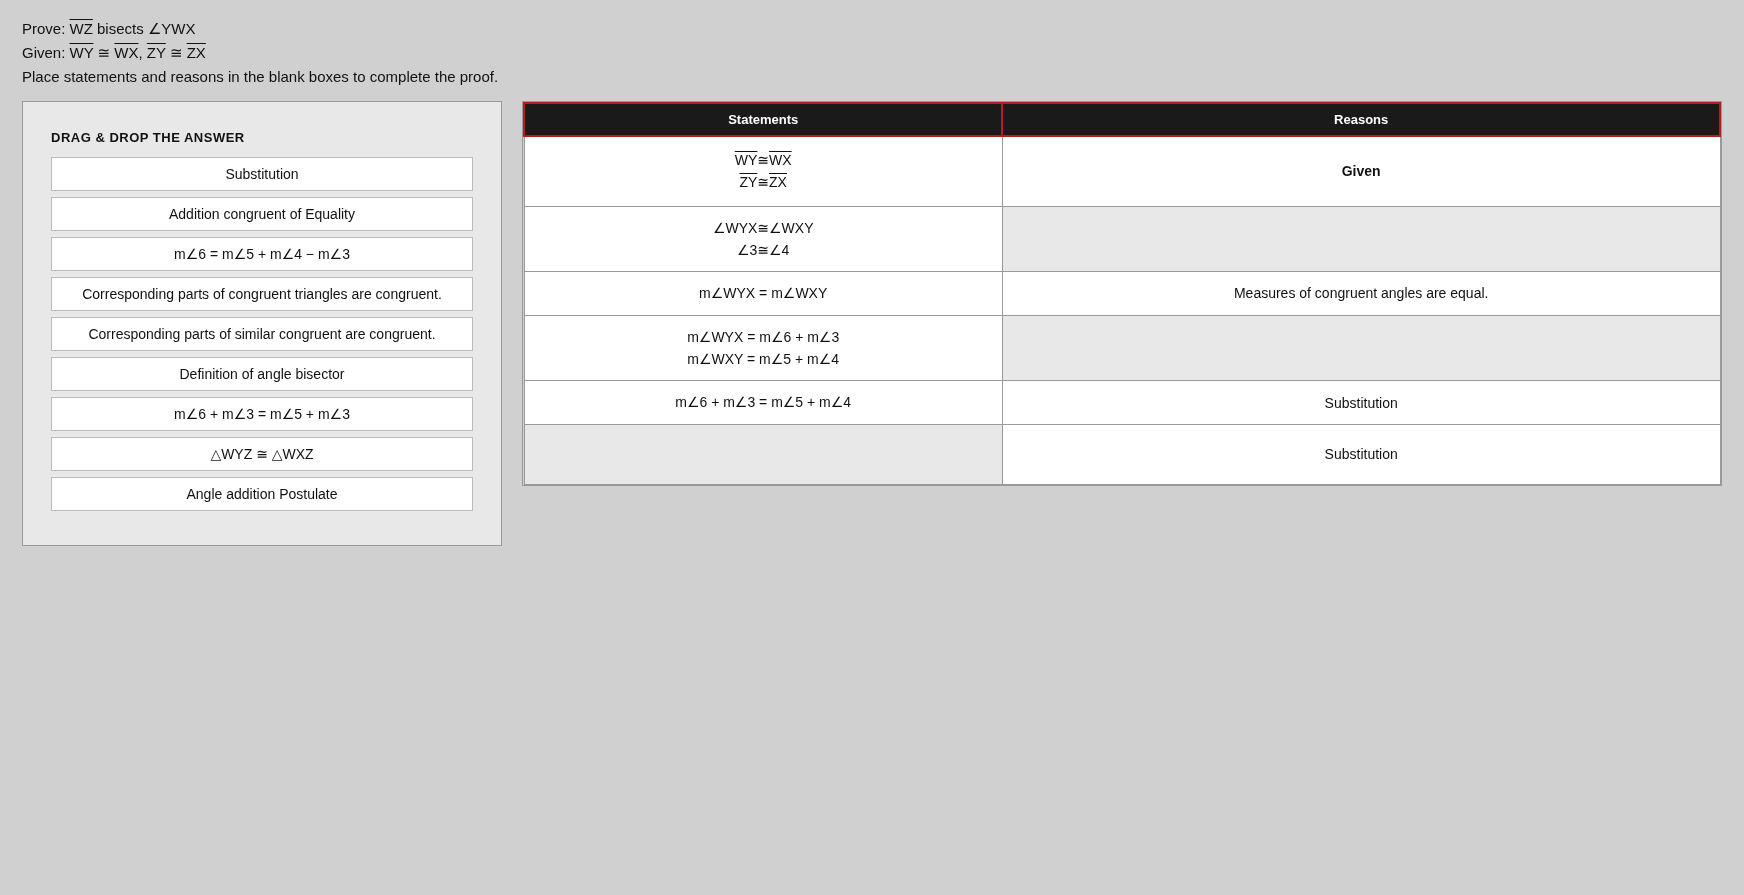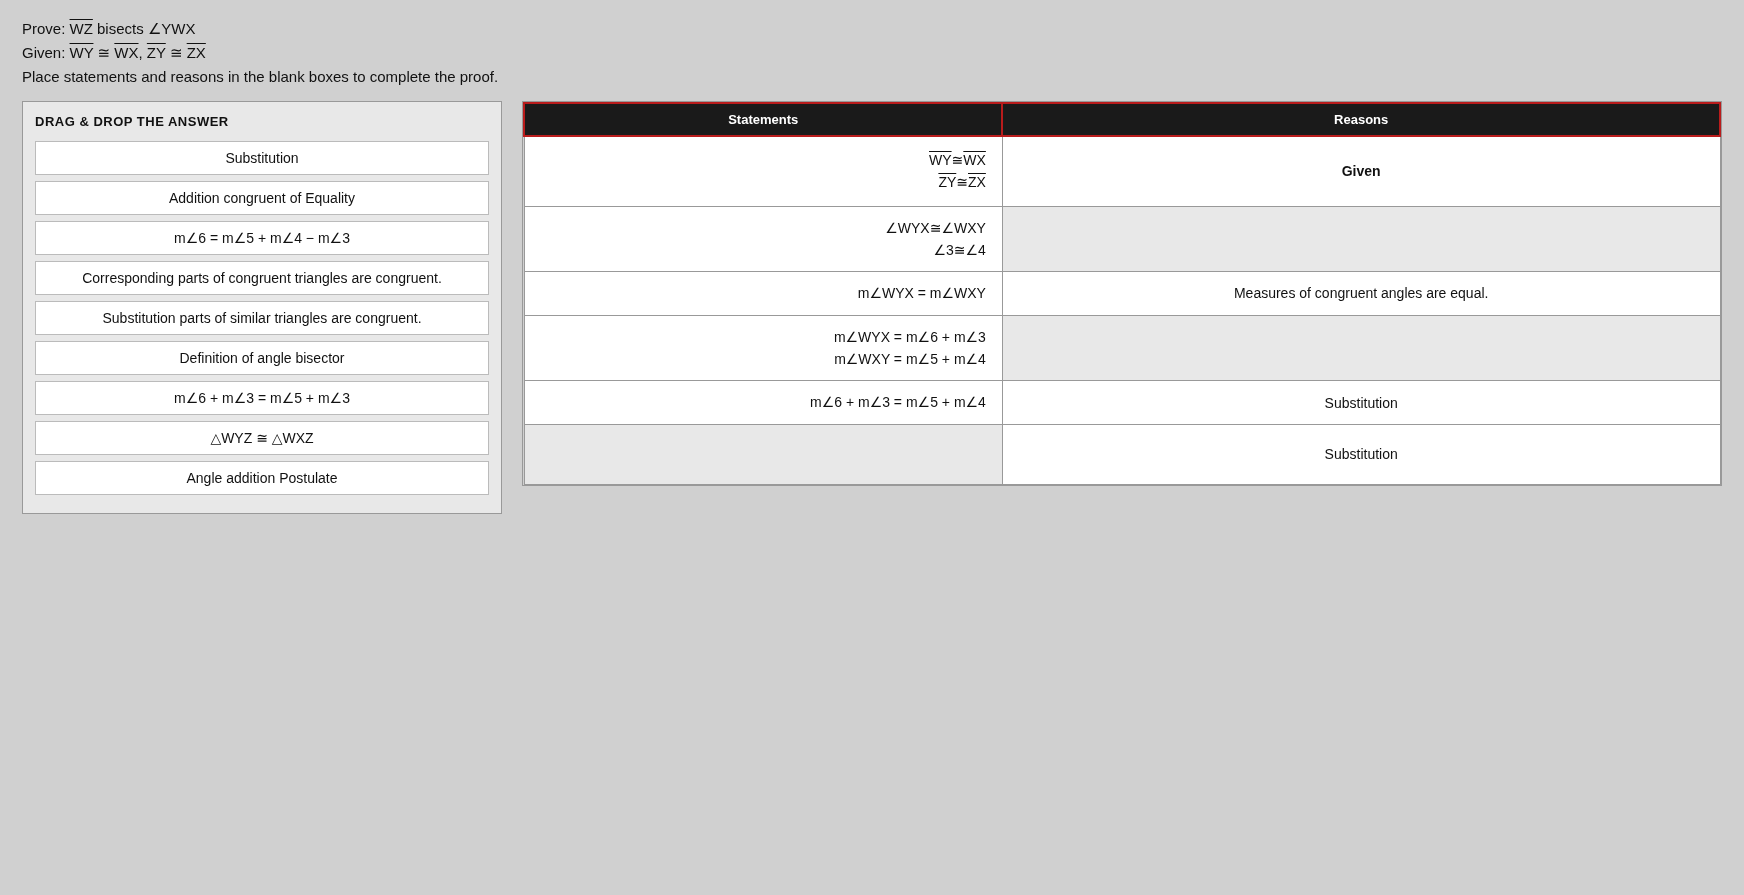--- a/index.html
+++ b/index.html
@@ -25,21 +25,21 @@
     .main-content {
       display: flex;
       gap: 20px;
       align-items: flex-start;
     }
     
     .drag-drop-panel {
       background: #e8e8e8;
       border: 1px solid #999;
       flex: 0 0 480px;
-      padding: 12px;
+      padding: 28px;
     }
     .drag-drop-title {
       font-weight: bold;
       font-size: 13px;
       margin-bottom: 12px;
       text-transform: uppercase;
       letter-spacing: 0.5px;
     }
     .drag-item {
       background: #fff;
@@ -69,21 +69,21 @@
       border: 2px solid #b91c1c;
     }
     .proof-table td {
       border: 1px solid #999;
       padding: 10px 16px;
       vertical-align: middle;
       background: #fff;
       min-height: 50px;
     }
     .proof-table td.statement-cell {
-      text-align: right;
+      text-align: center;
       font-size: 14px;
       width: 40%;
     }
     .proof-table td.reason-cell {
       text-align: center;
       font-size: 14px;
       width: 60%;
     }
     .proof-table td.empty-reason {
       background: #e8e8e8;
@@ -125,21 +125,21 @@
 
   <div class="main-content">
 
     <div class="drag-drop-panel">
       <div class="drag-drop-title">DRAG &amp; DROP THE ANSWER</div>
 
       <div class="drag-item">Substitution</div>
       <div class="drag-item">Addition congruent of Equality</div>
       <div class="drag-item">m∠6 = m∠5 + m∠4 − m∠3</div>
       <div class="drag-item">Corresponding parts of congruent triangles are congruent.</div>
-      <div class="drag-item">Substitution parts of similar triangles are congruent.</div>
+      <div class="drag-item">Corresponding parts of similar congruent are congruent.</div>
       <div class="drag-item">Definition of angle bisector</div>
       <div class="drag-item">m∠6 + m∠3 = m∠5 + m∠3</div>
       <div class="drag-item">△WYZ ≅ △WXZ</div>
       <div class="drag-item">Angle addition Postulate</div>
     </div>
 
     <div class="proof-table-wrapper">
       <table class="proof-table">
         <thead>
           <tr>

